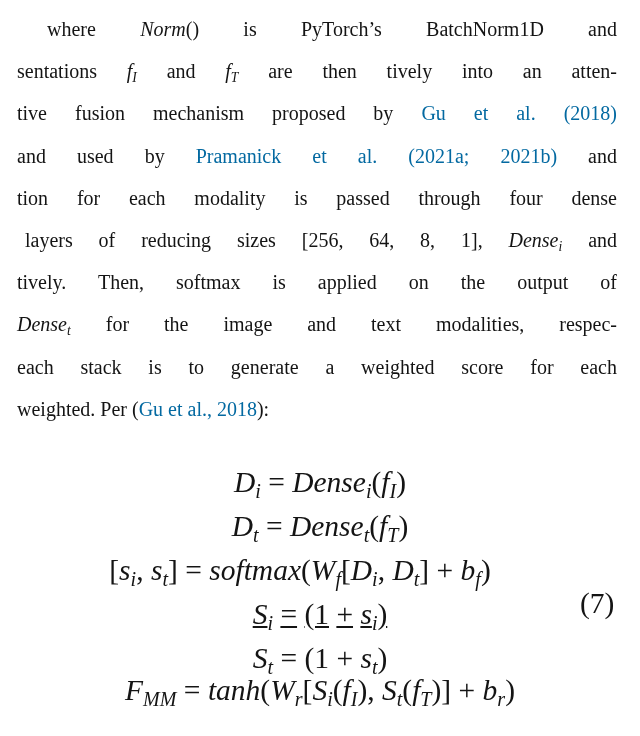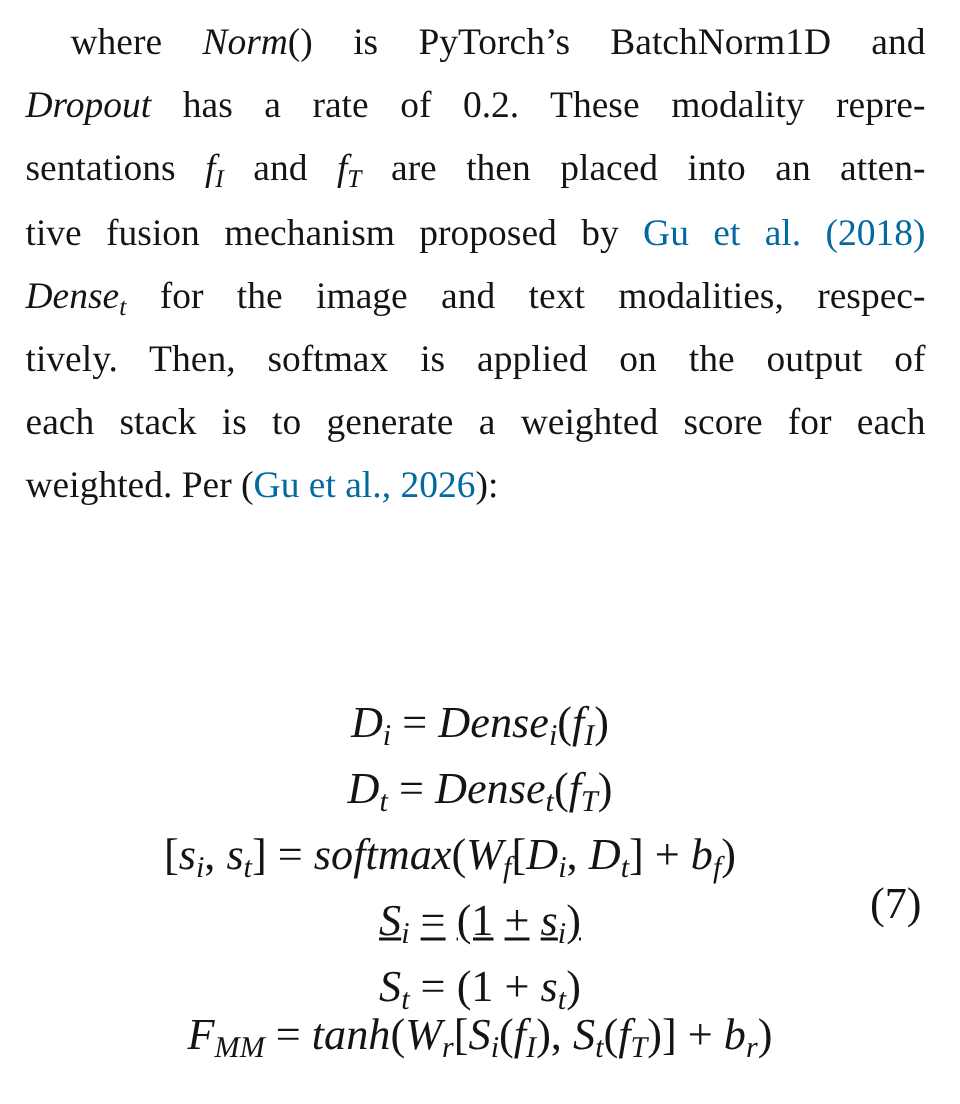--- a/index.html
+++ b/index.html
@@ -4,21 +4,21 @@
 <style>
   html, body { margin: 0; padding: 0; }
   body {
     width: 640px; height: 736px; overflow: hidden;
     background: #ffffff; color: #141414;
     font-family: "Liberation Serif", "DejaVu Serif", serif;
   }
   .page { position: relative; width: 640px; height: 736px; }
   .para {
     position: absolute; left: 17px; top: 8px; width: 600px;
-    font-size: 25px; line-height: 42.2px;
+    font-size: 20px; line-height: 42.2px;
   }
   .line { display: block; white-space: nowrap; text-align: justify; text-align-last: justify; height: 42.2px; }
   .line.last { text-align-last: left; }
   .line.indent { padding-left: 30px; }
   .line.indent2 { padding-left: 8px; }
   .cite { color: #0369a1; }
   .m { font-style: italic; font-family: "Liberation Serif", "DejaVu Serif", serif; }
   .up { font-style: normal; }
   sub { font-size: 0.68em; line-height: 0; vertical-align: -0.28em; }
   .eqs {
@@ -28,27 +28,29 @@
   .eq { position: absolute; left: 0; width: 640px; text-align: center; white-space: nowrap; }
   .eqnum { position: absolute; left: 580px; top: 121px; font-size: 29.5px; }
   .op { font-style: normal; padding: 0 0.25em; }
 </style>
 </head>
 <body>
 
 <div class="page">
   <div class="para">
     <span class="line indent"><span>where </span><span class="m">Norm</span><span>() is PyTorch’s BatchNorm1D and</span></span>
-    <span class="line"><span class="m">Dropout</span><span> has a rate of 0.2. These modality repre-</span></span>
-    <span class="line"><span>sentations </span><span class="m"><span>f</span><sub>I</sub></span><span> and </span><span class="m"><span>f</span><sub>T</sub></span><span> are then placed into an atten-</span></span>
+    <span class="line"><span>sentations </span><span class="m"><span>f</span><sub>I</sub></span><span> and </span><span class="m"><span>f</span><sub>T</sub></span><span> are then tively into an atten-</span></span>
     <span class="line"><span>tive fusion mechanism proposed by </span><span class="cite">Gu et al. (2018)</span></span>
+    <span class="line"><span>and used by </span><span class="cite">Pramanick et al. (2021a; 2021b)</span><span> and</span></span>
+    <span class="line"><span>tion for each modality is passed through four dense</span></span>
+    <span class="line indent2"><span>layers of reducing sizes </span><span>[256, 64, 8, 1]</span><span>, </span><span class="m"><span>Dense</span><sub>i</sub></span><span> and</span></span>
+    <span class="line"><span>tively. Then, softmax is applied on the output of</span></span>
     <span class="line"><span class="m"><span>Dense</span><sub>t</sub></span><span> for the image and text modalities, respec-</span></span>
-    <span class="line"><span>tively. Then, softmax is applied on the output of</span></span>
     <span class="line"><span>each stack is to generate a weighted score for each</span></span>
-    <span class="line last"><span>weighted. Per (</span><span class="cite">Gu et al., 2026</span><span>):</span></span>
+    <span class="line last"><span>weighted. Per (</span><span class="cite">Gu et al., 2018</span><span>):</span></span>
   </div>
 
   <div class="eqs">
     <div class="eq" style="top:0px;">
       <span class="m">D<sub>i</sub></span><span class="op">=</span><span class="m">Dense<sub>i</sub></span><span class="up">(</span><span class="m">f<sub>I</sub></span><span class="up">)</span>
     </div>
     <div class="eq" style="top:44px;">
       <span class="m">D<sub>t</sub></span><span class="op">=</span><span class="m">Dense<sub>t</sub></span><span class="up">(</span><span class="m">f<sub>T</sub></span><span class="up">)</span>
     </div>
     <div class="eq" style="top:88px; left:-20px;">

